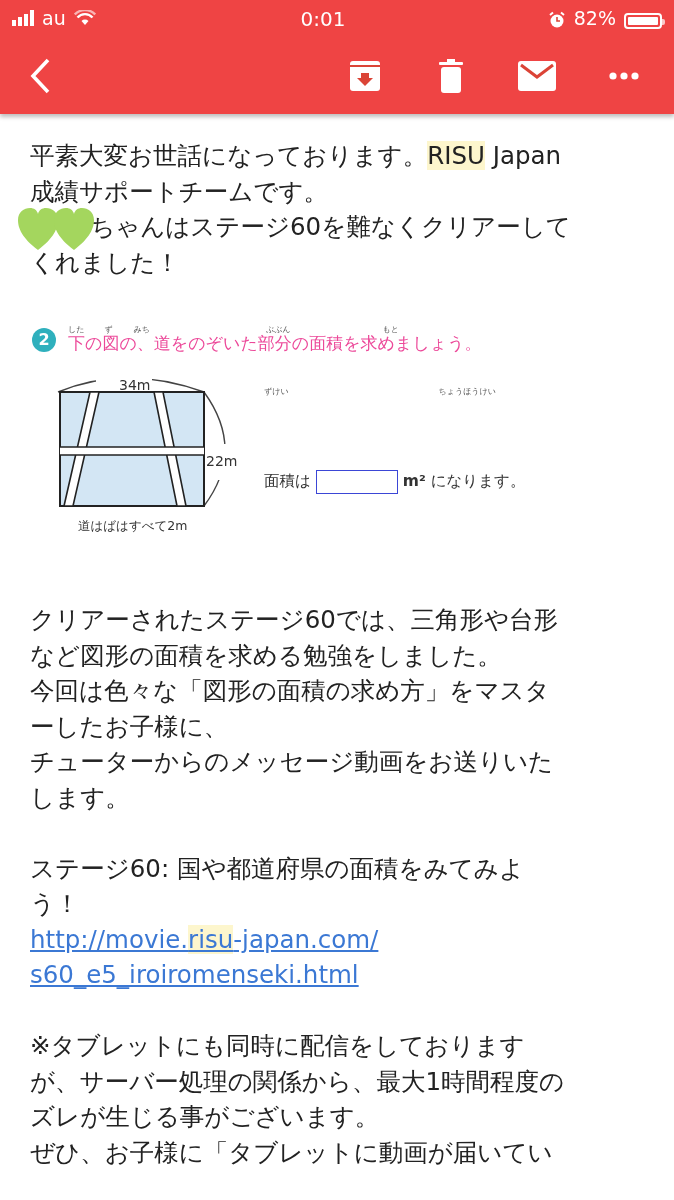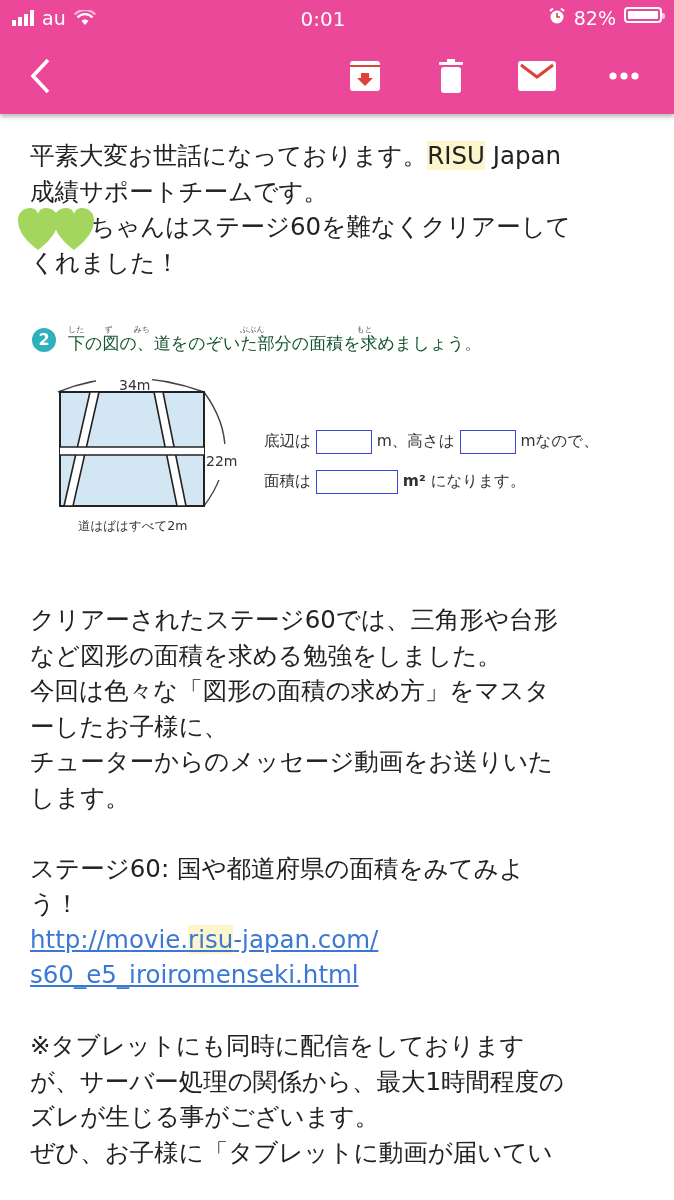--- a/index.html
+++ b/index.html
@@ -1,36 +1,36 @@
 <!DOCTYPE html>
 <html><head>
 <meta charset="utf-8">
 <style>
   html, body { margin:0; padding:0; }
   body { width:674px; height:1200px; overflow:hidden; background:#ffffff; font-family:"DejaVu Sans", "Liberation Sans", sans-serif; color:#222; position:relative; }
-  .topbar { position:absolute; left:0; top:0; width:674px; height:114px; background:#ec4899; box-shadow:0 3px 4px rgba(0,0,0,0.25); z-index:2; }
+  .topbar { position:absolute; left:0; top:0; width:674px; height:114px; background:#ef4444; box-shadow:0 3px 4px rgba(0,0,0,0.25); z-index:2; }
   .status { position:absolute; top:0; left:0; width:674px; height:38px; color:#fff; font-size:19px; }
   .status .left { position:absolute; left:12px; top:7px; display:flex; align-items:center; gap:8px; }
   .status .center { position:absolute; left:0; width:646px; text-align:center; top:7px; font-size:20px; }
-  .status .right { position:absolute; right:12px; top:7px; display:flex; align-items:flex-start; gap:8px; }
+  .status .right { position:absolute; right:12px; top:7px; display:flex; align-items:flex-end; gap:8px; }
   .bars { display:flex; align-items:flex-end; gap:2px; height:16px; }
   .bars span { width:4px; background:#fff; display:block; }
   .battery { width:38px; height:16px; border:2px solid #fff; border-radius:4px; position:relative; box-sizing:border-box; padding:2px; }
   .battery .fill { background:#fff; height:100%; border-radius:1px; }
   .battery:after { content:""; position:absolute; right:-5px; top:4px; width:3px; height:6px; background:#fff; border-radius:0 2px 2px 0; opacity:0.7;}
   .toolbar { position:absolute; top:38px; left:0; width:674px; height:76px; }
   .tb-btn { position:absolute; top:16px; height:44px; width:44px; display:flex; align-items:center; justify-content:center; cursor:pointer; }
   .content { position:absolute; top:114px; left:30px; width:620px; font-size:24.5px; line-height:35.5px; color:#222; }
   .para { margin:0; }
   .hl { background:#fdf6cd; }
   .link { color:#3b78d4; text-decoration:underline; }
   .blank { height:35.5px; }
   .figure { position:relative; height:290px; margin-top:28px; margin-left:-2px; font-family:"DejaVu Sans", sans-serif; }
   .qnum { position:absolute; left:4px; top:20px; width:24px; height:24px; border-radius:50%; background:#2fb0bd; color:#fff; font-size:16px; font-weight:bold; text-align:center; line-height:24px; }
-  .qtext { position:absolute; left:40px; top:18px; font-size:17px; color:#14532d; white-space:nowrap; }
+  .qtext { position:absolute; left:40px; top:18px; font-size:17px; color:#ec4899; white-space:nowrap; }
   .ruby-row { position:absolute; top:4px; font-size:8px; color:#555; }
   .rtext { position:absolute; font-size:15.5px; color:#333; white-space:nowrap; }
   .ibox { display:inline-block; border:1.5px solid #3b46d6; height:24px; vertical-align:middle; box-sizing:border-box; }
   .heart { position:absolute; left:-12px; top:100px; }
 </style>
 </head>
 <body>
 
 <div class="topbar">
   <div class="status">
@@ -104,45 +104,39 @@
   <p class="para" style="position:relative;padding-left:60px;"><span>ちゃんはステージ60を難なくクリアーして</span></p>
   <p class="para">くれました！</p>
 
   <svg class="heart" width="78" height="44" viewBox="0 0 78 44" style="top:94px;left:-12px;">
       <path d="M20 42 C4 30 0 20 0 12 C0 4 6 0 12 0 C16 0 19 2 20 6 C21 2 24 0 28 0 C34 0 40 4 40 12 C40 20 36 30 20 42 Z" fill="#a4d65e"></path>
       <path d="M56 42 C40 30 36 20 36 12 C36 4 42 0 48 0 C52 0 55 2 56 6 C57 2 60 0 64 0 C70 0 76 4 76 12 C76 20 72 30 56 42 Z" fill="#a4d65e"></path>
     </svg>
 
   <div class="figure">
     <div class="qnum">2</div>
-    <div class="ruby-row" style="left:40px;"><span>した</span><span style="margin-left:20px">ず</span><span style="margin-left:21px">みち</span><span style="margin-left:90px">ぶぶん</span><span style="margin-left:92px">もと</span></div>
+    <div class="ruby-row" style="left:40px;"><span>した</span><span style="margin-left:20px">ず</span><span style="margin-left:21px">みち</span><span style="margin-left:116px">ぶぶん</span><span style="margin-left:92px">もと</span></div>
     <div class="qtext">下の図の、道をのぞいた部分の面積を求めましょう。</div>
 
     <svg style="position:absolute;left:8px;top:62px;" width="230" height="160" viewBox="0 0 230 160">
       <path d="M22 22 Q90 -6 168 22" stroke="#444" stroke-width="1.4" fill="none"></path>
       <rect x="60" y="0" width="56" height="18" fill="#fff"></rect>
       <path d="M168 22 Q210 80 168 136" stroke="#444" stroke-width="1.4" fill="none"></path>
       <rect x="24" y="22" width="144" height="114" fill="#d3e6f4" stroke="#222" stroke-width="2"></rect>
       <path d="M54 22 L63 22 L37 136 L28 136 Z" fill="#fff" stroke="#222" stroke-width="1.6"></path>
       <path d="M118 22 L127 22 L150 136 L141 136 Z" fill="#fff" stroke="#222" stroke-width="1.6"></path>
       <rect x="24" y="77" width="144" height="8" fill="#fff"></rect>
       <line x1="24" y1="77" x2="168" y2="77" stroke="#222" stroke-width="1.6"></line>
       <line x1="24" y1="85" x2="168" y2="85" stroke="#222" stroke-width="1.6"></line>
     </svg>
     <div class="rtext" style="left:82px;top:60px;font-size:14px;margin-left:9px;">34m</div>
     <div class="rtext" style="left:178px;top:136px;font-size:14px;background:#fff;">22m</div>
     <div class="rtext" style="left:50px;top:200px;font-size:12.5px;text-align:center;">道はばはすべて2m</div>
 
-    <div class="rtext" style="left:236px;top:116px;">
-      <span>底辺は</span>
-      <span class="ibox" style="width:56px;"></span>
-      <span>m、高さは</span>
-      <span class="ibox" style="width:56px;"></span>
-      <span>mなので、</span>
-    </div>
+    <div class="ruby-row" style="left:236px;top:66px;"><span>ずけい</span><span style="margin-left:150px">ちょうほうけい</span></div>
     <div class="rtext" style="left:236px;top:156px;">
       <span>面積は</span>
       <span class="ibox" style="width:82px;"></span>
       <span style="font-weight:bold;">m²</span>
       <span>になります。</span>
     </div>
   </div>
 
   <div style="height:4px"></div>
   <p class="para">クリアーされたステージ60では、三角形や台形</p>

